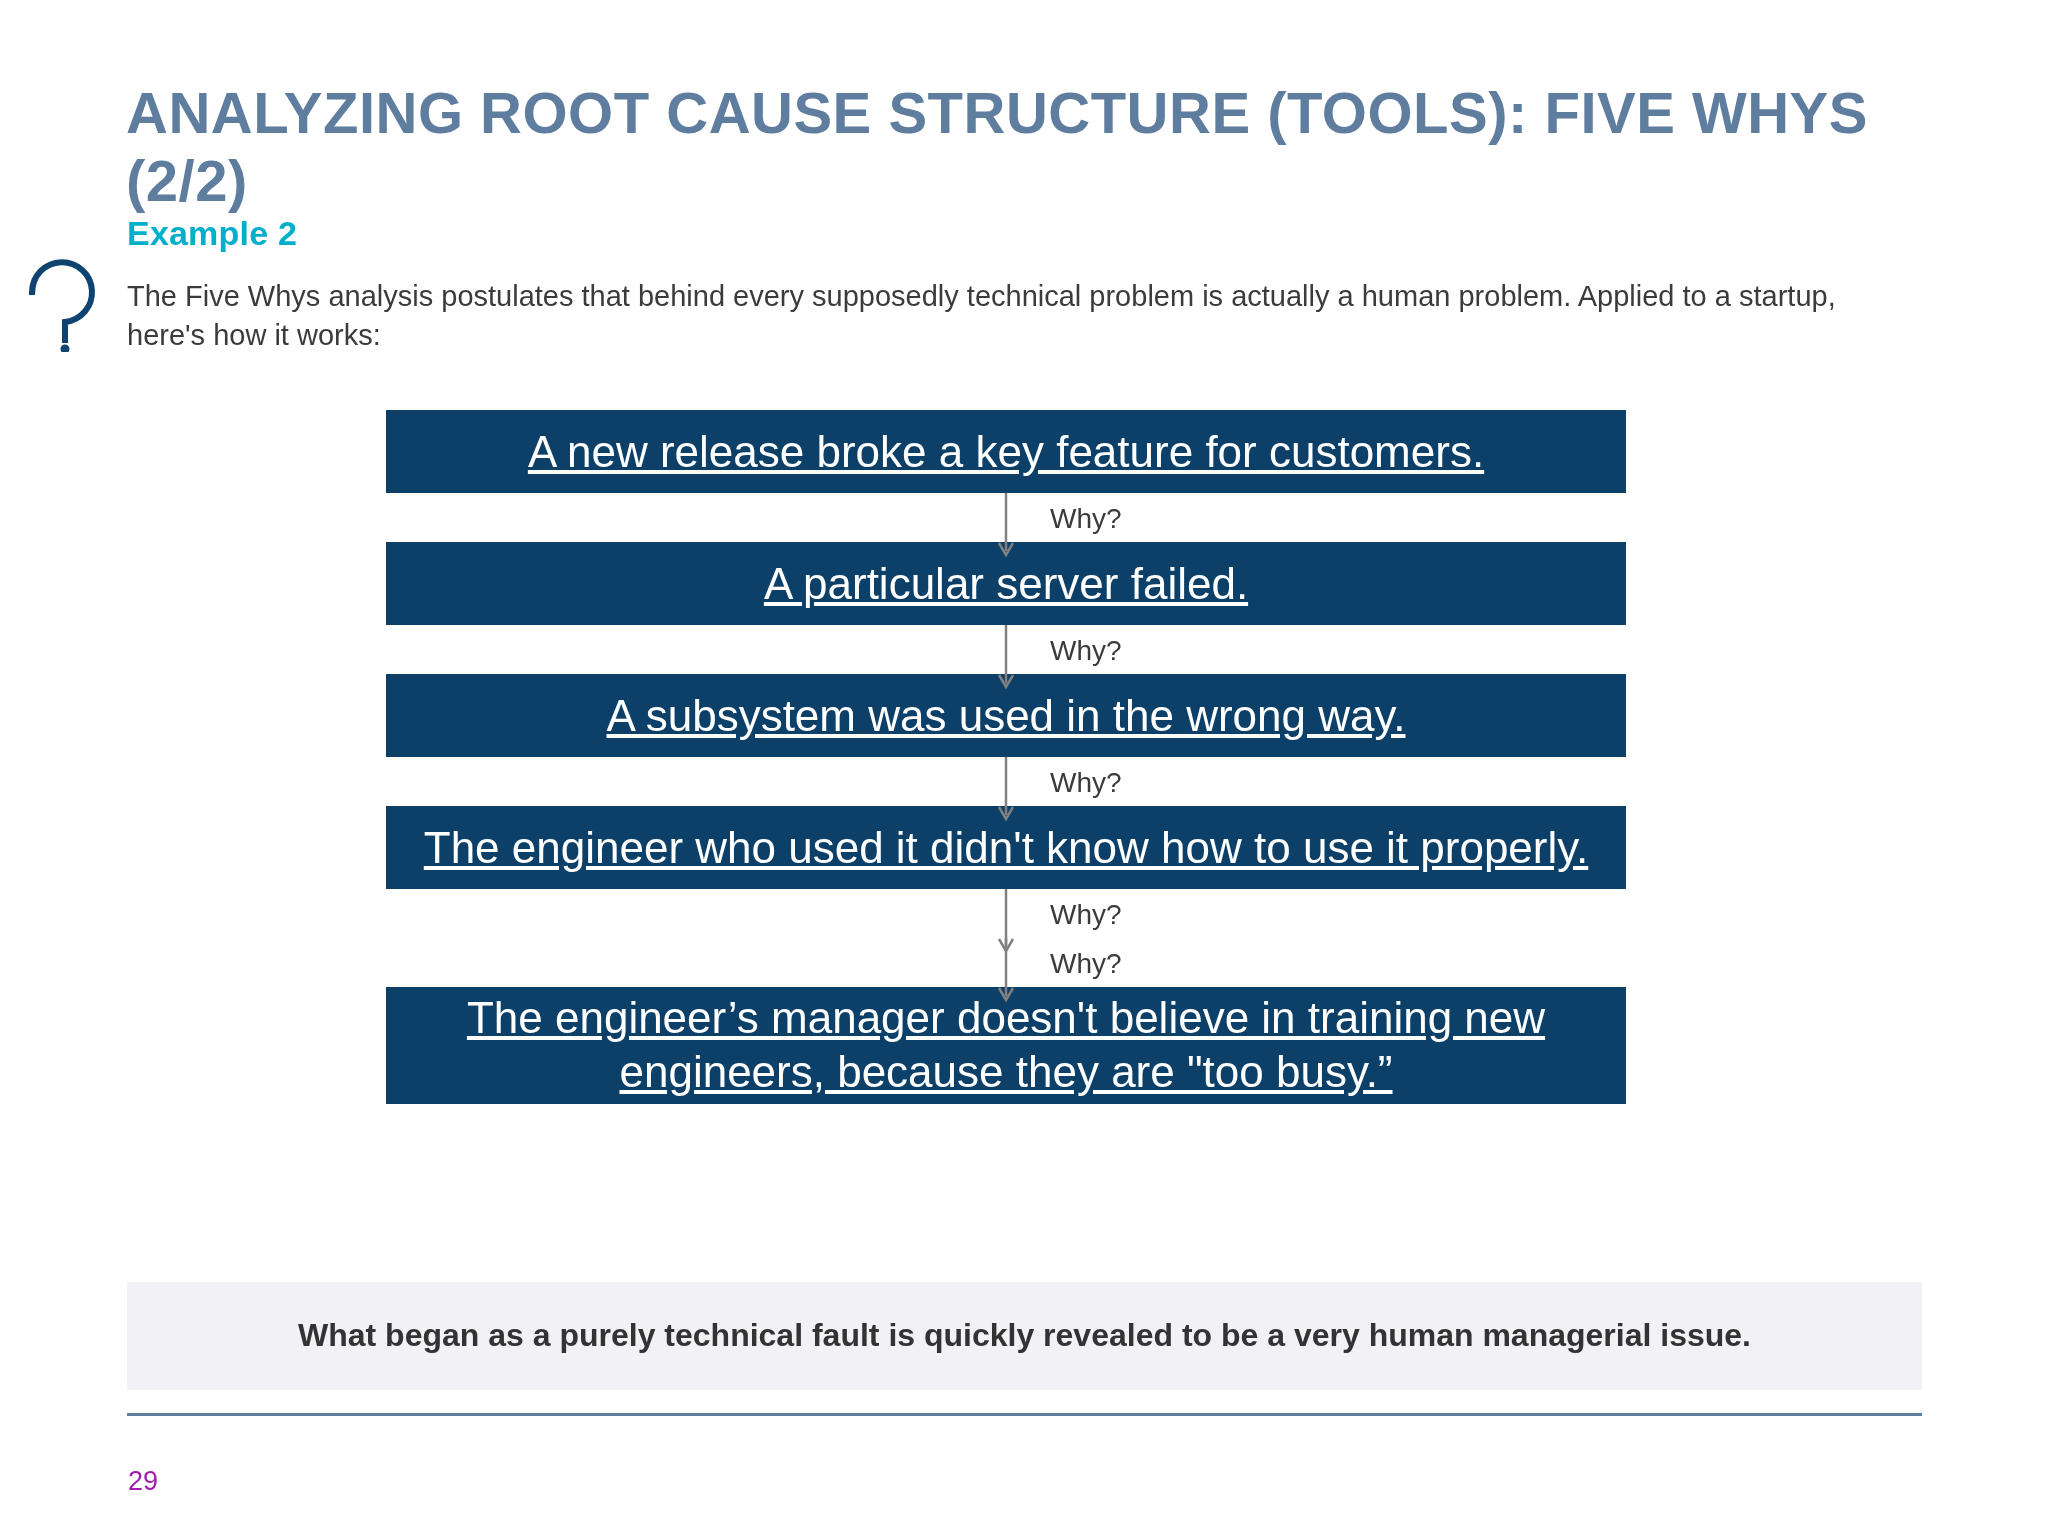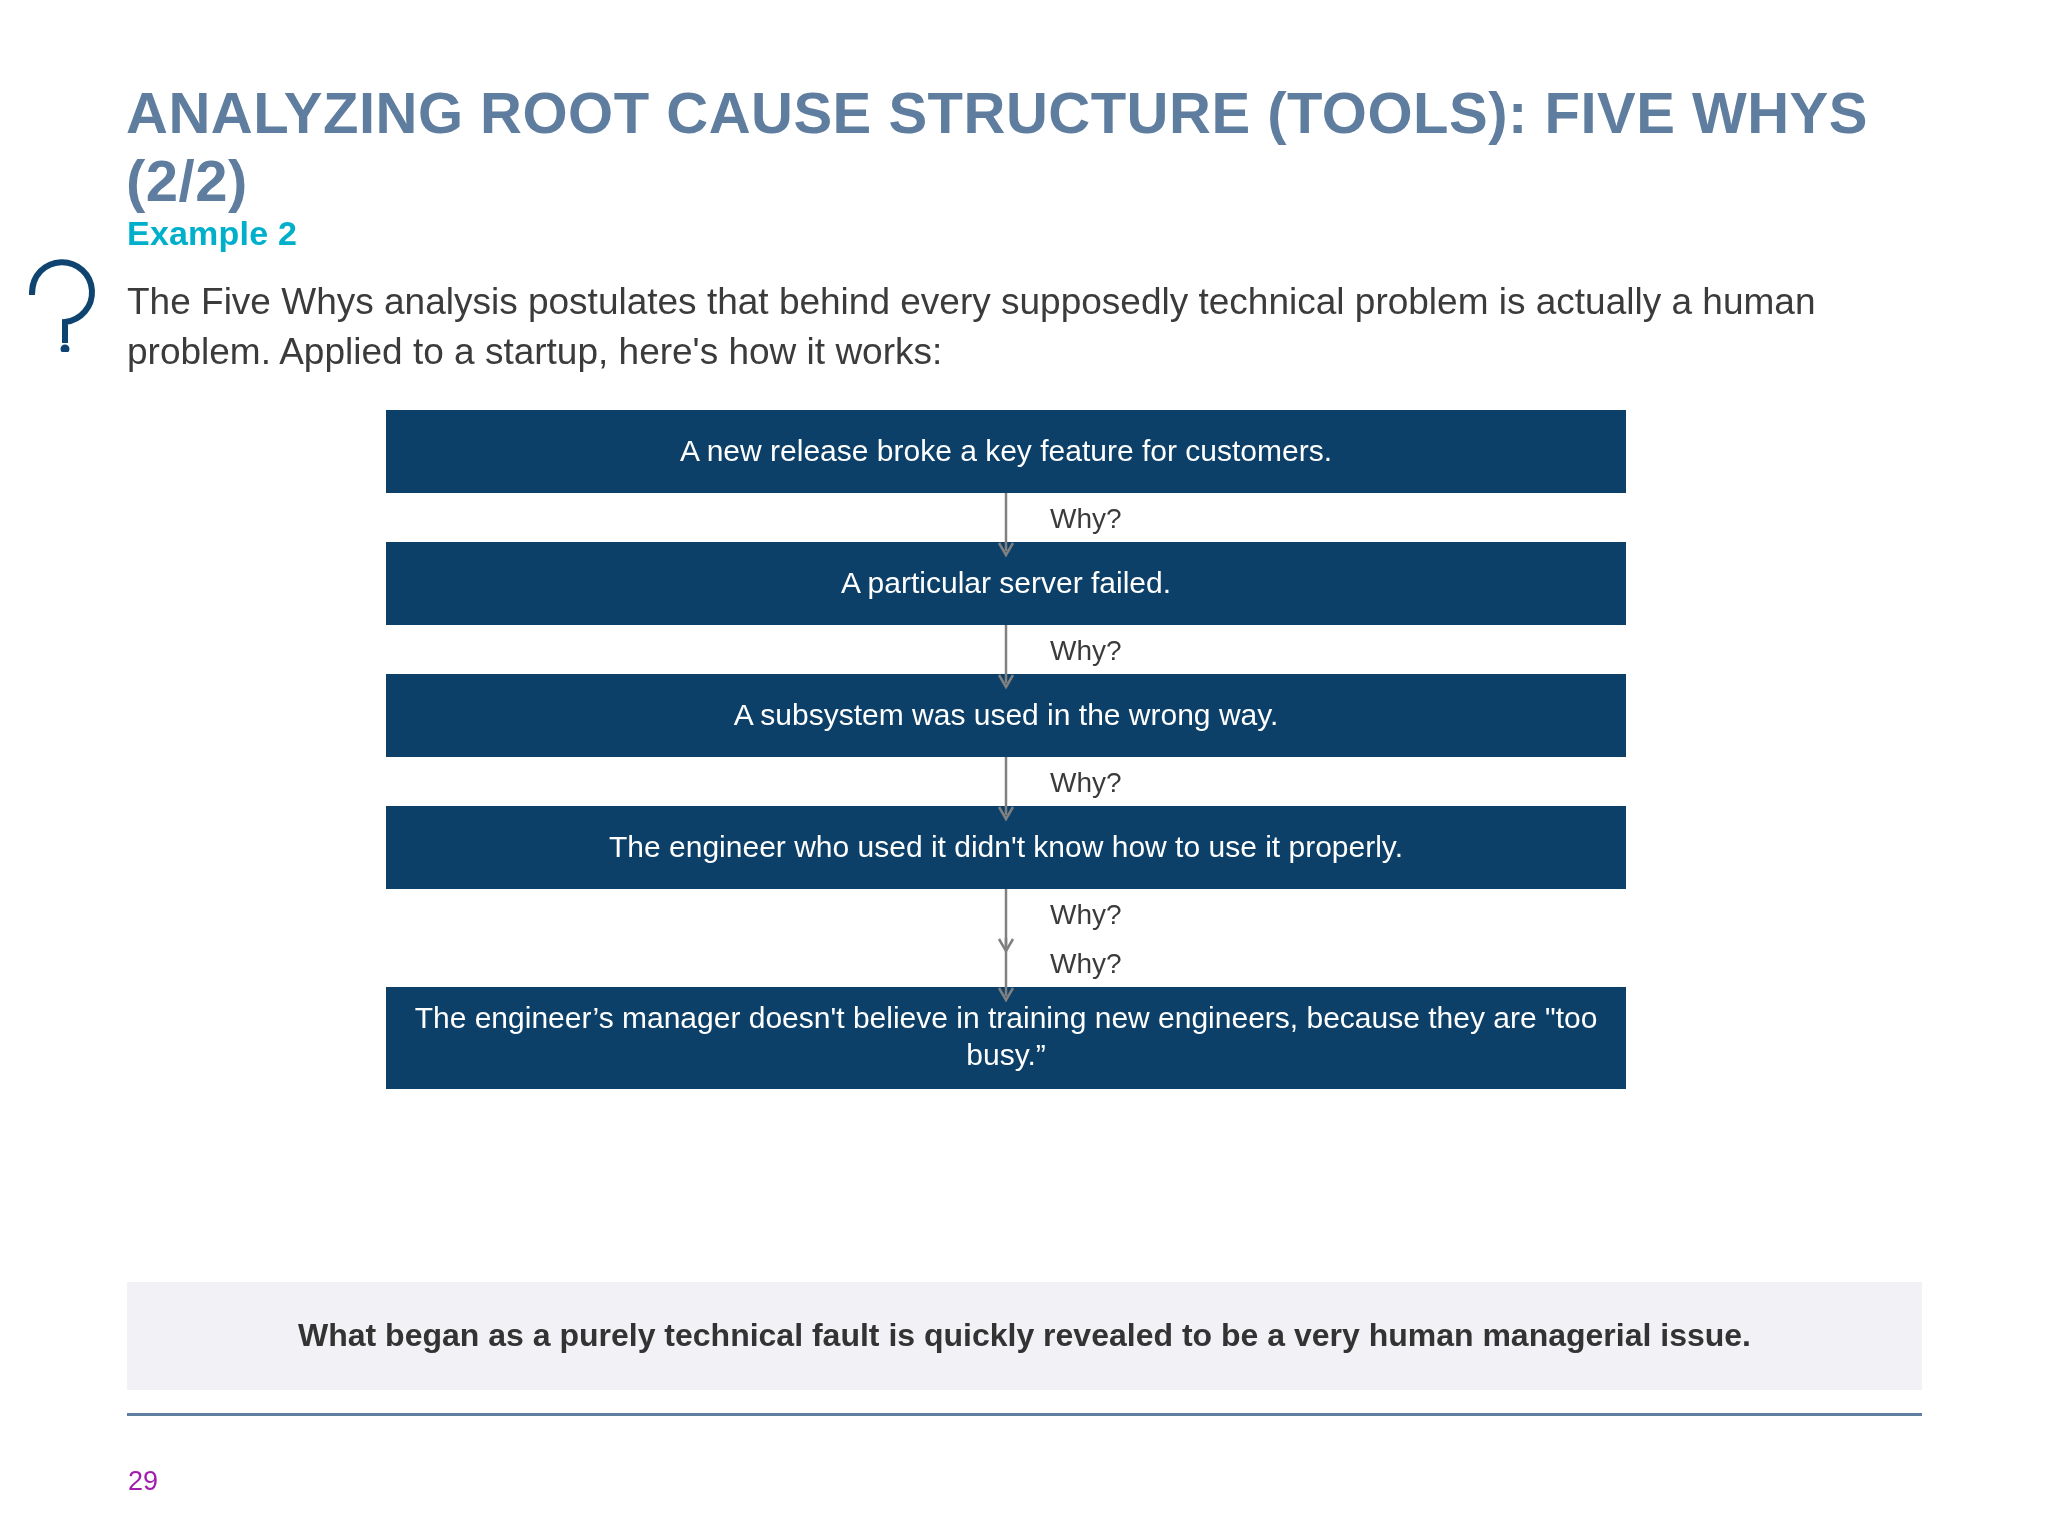--- a/index.html
+++ b/index.html
@@ -54,45 +54,46 @@
     color: #00b0cb;
     letter-spacing: 0.2px;
   }
 
   
   .intro-text {
     position: absolute;
     left: 127px;
     top: 265px;
     width: 1760px;
-    font-size: 37px;
+    font-size: 29px;
     line-height: 1.35;
     color: #3b3b3b;
     margin-top: 12px;
   }
 
   
   .flow {
     position: absolute;
     left: 386px;
     top: 410px;
     width: 1240px;
   }
   .flow-box {
     background: #0d4068;
     color: #ffffff;
-    font-size: 30px;
+    font-size: 44px;
     line-height: 1.22;
     text-align: center;
     display: flex;
     align-items: center;
     justify-content: center;
     box-sizing: border-box;
     padding: 6px 26px;
     min-height: 83px;
+    text-decoration: underline;
   }
   .flow-box.two-line {
     min-height: 102px;
     padding-top: 4px;
   }
   .connector {
     position: relative;
     height: 49px;
   }
   .connector .arrow-svg {

